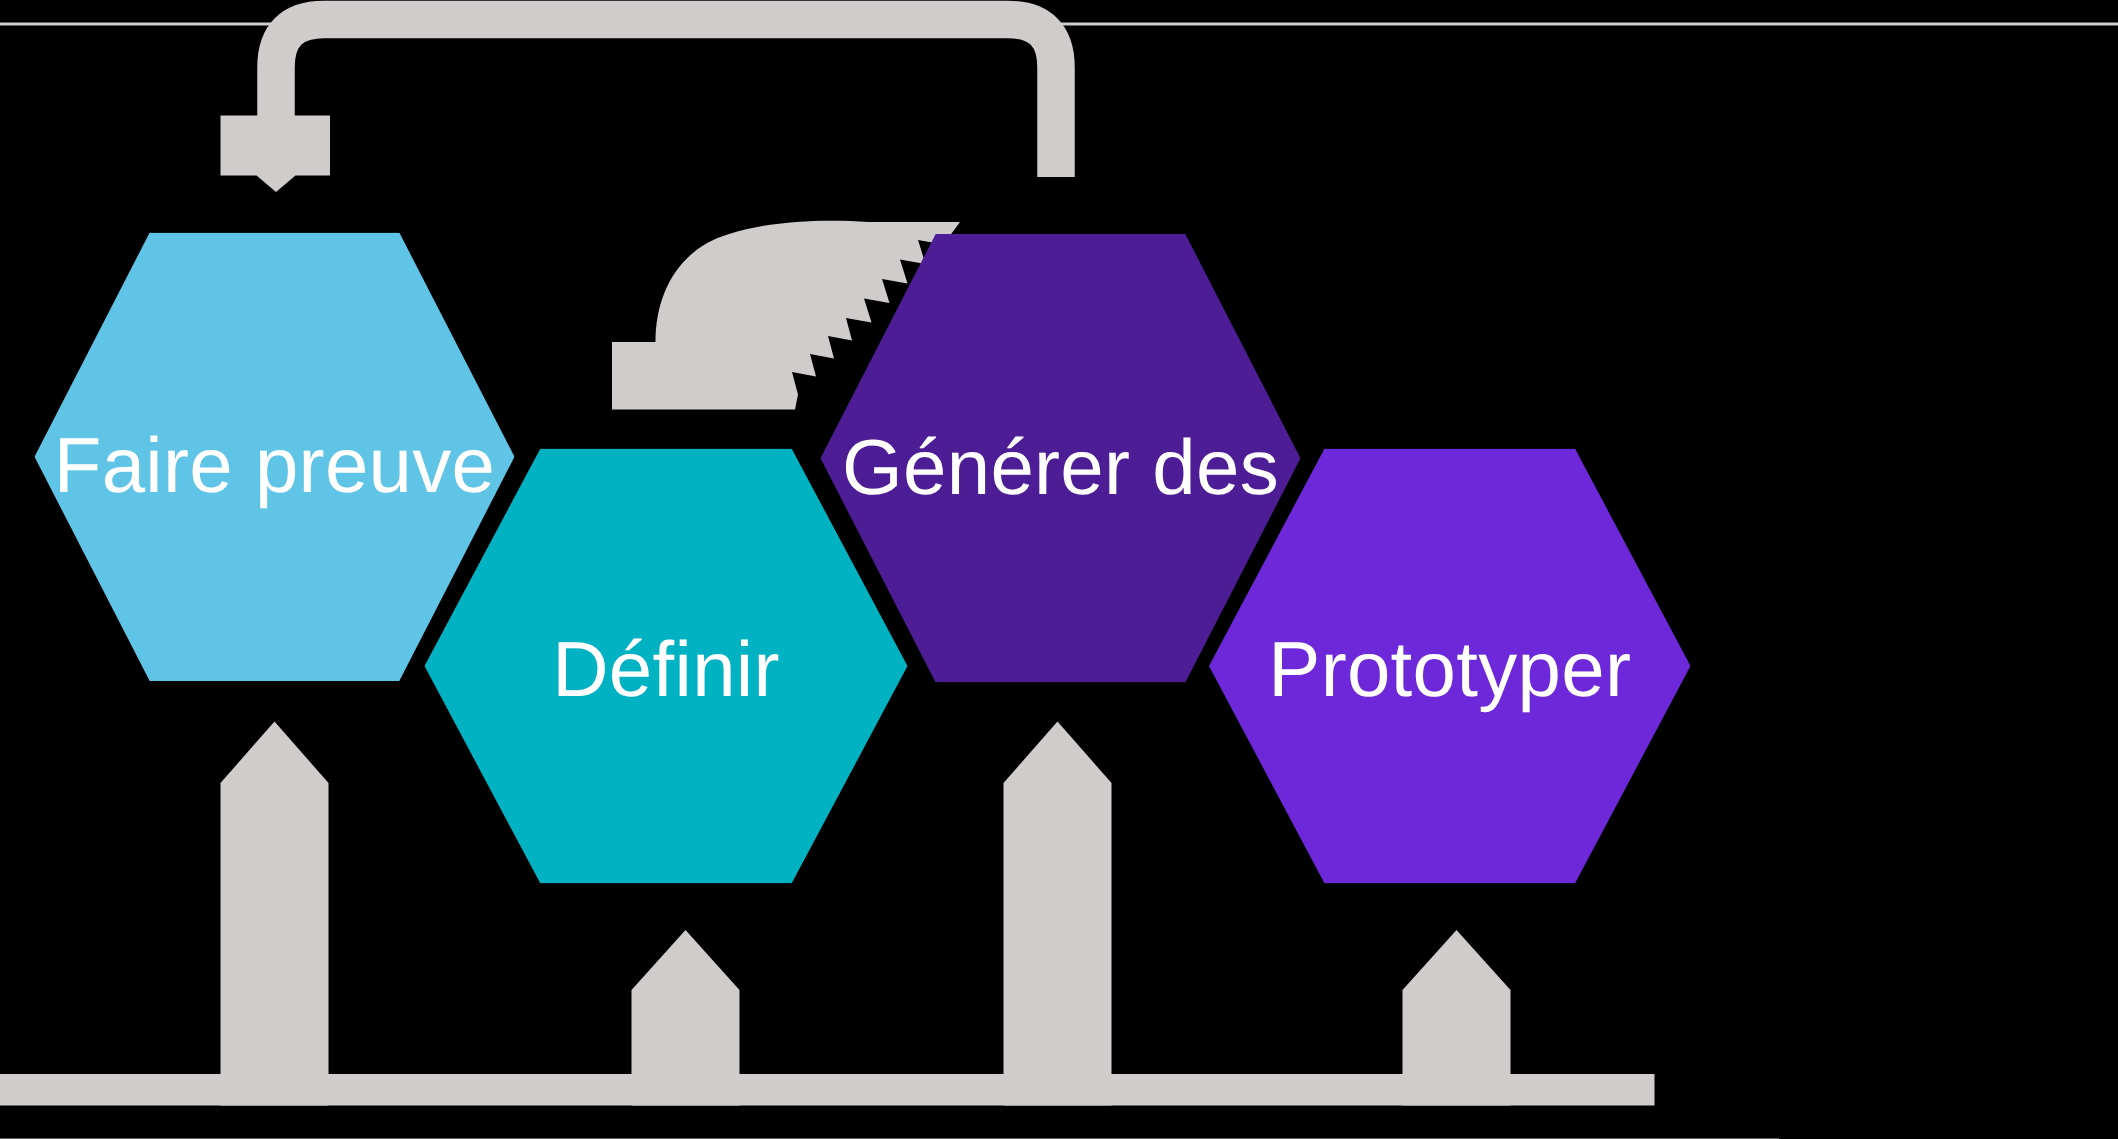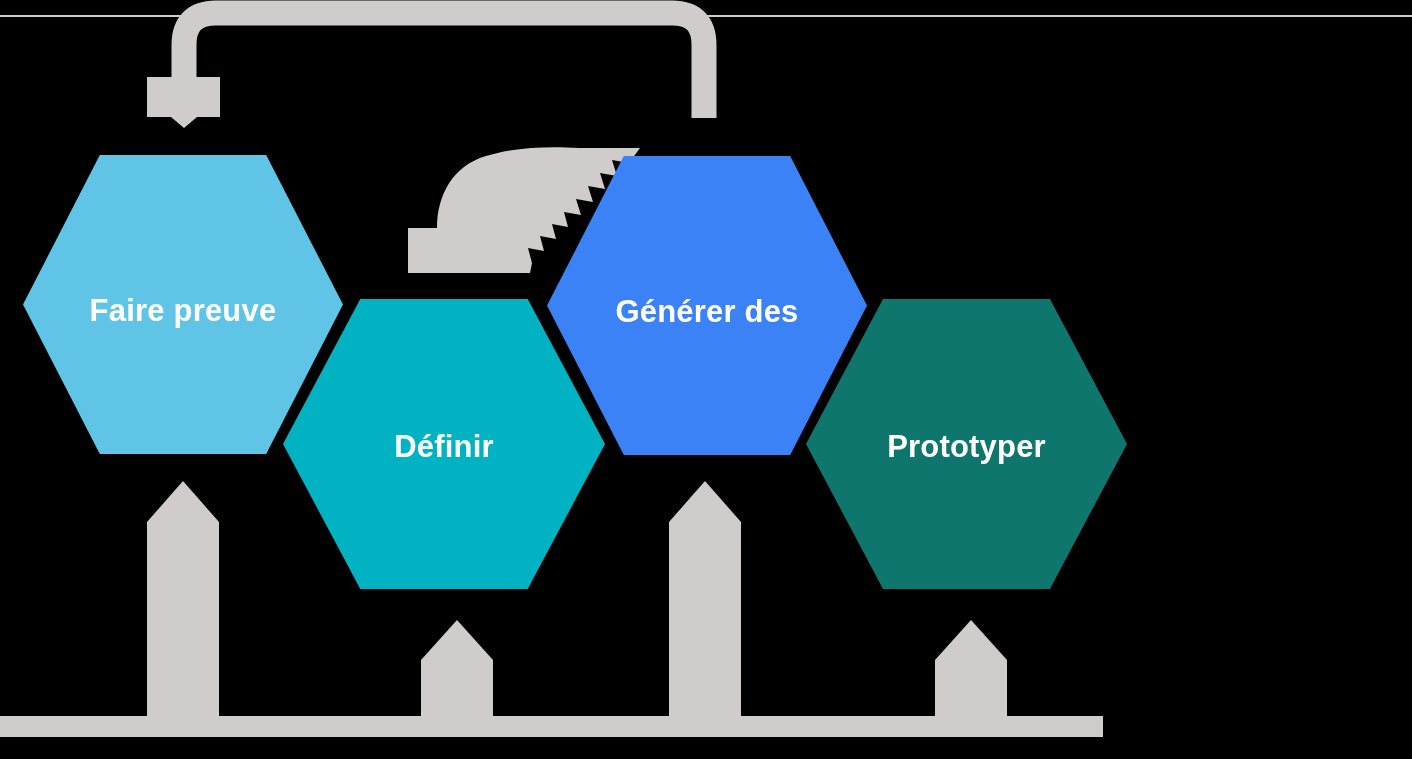--- a/index.html
+++ b/index.html
@@ -19,22 +19,22 @@
   }
   .hex {
     position: absolute;
     clip-path: polygon(0% 50%, 24% 0%, 76% 0%, 100% 50%, 76% 100%, 24% 100%);
     display: flex;
     flex-direction: column;
     align-items: center;
     justify-content: center;
     text-align: center;
     color: #fff;
-    font-size: 31px;
-    font-weight: 700;
+    font-size: 52px;
+    font-weight: 400;
     line-height: 50px;
     letter-spacing: 0.2px;
   }
   .hex .line { display: block; white-space: nowrap; }
   .hex-empathize { left: 23px;   top: 155px; width: 320px; height: 287px; padding-top: 12px; }
   .hex-define    { left: 283px;  top: 299px; width: 322px; height: 284px; padding-top: 6px;  }
   .hex-ideate    { left: 547px;  top: 156px; width: 320px; height: 287px; padding-top: 12px; }
   .hex-prototype { left: 806px;  top: 299px; width: 321px; height: 284px; padding-top: 6px;  }
   .hex-test      { left: 1067px; top: 442px; width: 321px; height: 283px; padding-top: 6px;  }
 </style>
@@ -73,23 +73,23 @@
 
   <div class="hex hex-empathize" style="background: rgb(95, 196, 229);">
     <span class="line">Faire preuve</span>
   </div>
 
   <div class="hex hex-define" style="background: rgb(0, 178, 194);">
     <span class="line">Définir</span>
     <span class="line"></span>
   </div>
 
-  <div class="hex hex-ideate" style="background: #3b82f6; text-align: center;">
+  <div class="hex hex-ideate" style="background: #4c1d95; text-align: center;">
     <span class="line">Générer des</span>
   </div>
 
-  <div class="hex hex-prototype" style="background: #0f766e;">
+  <div class="hex hex-prototype" style="background: #6d28d9;">
     <span class="line">Prototyper</span>
     <span class="line"></span>
   </div>
 
 
 </div>
 
 </body></html>

